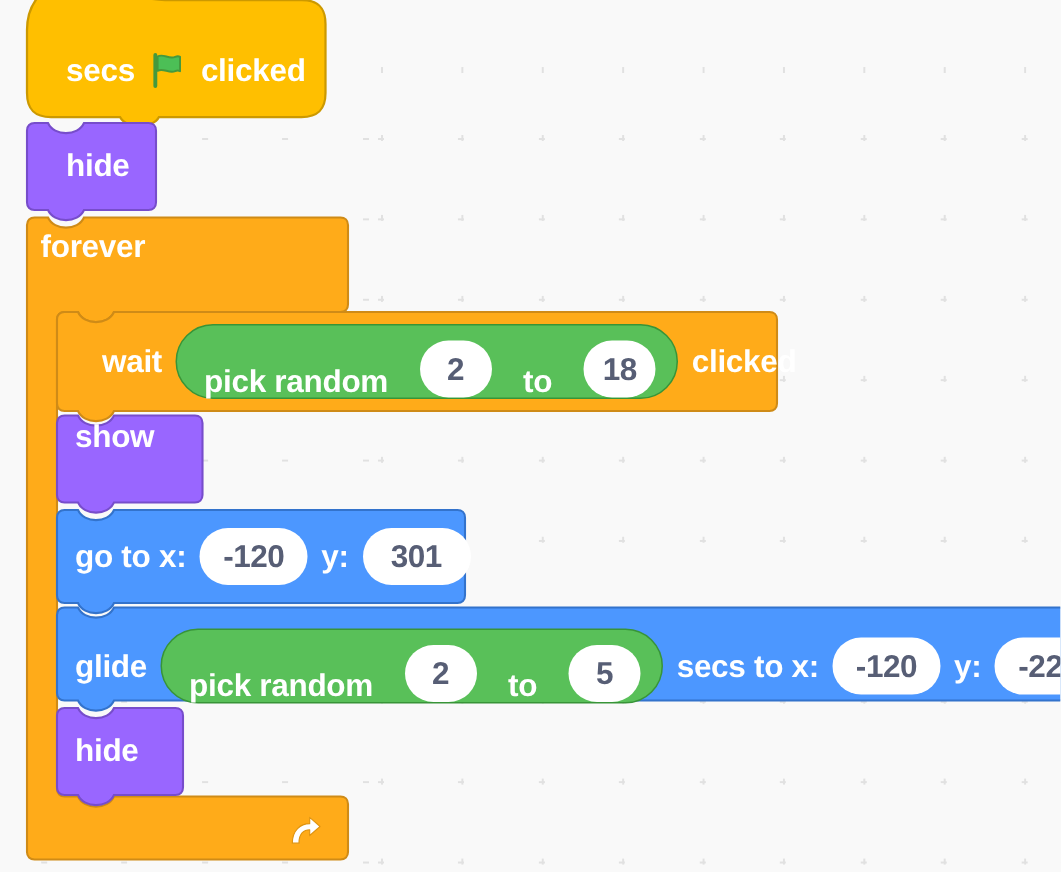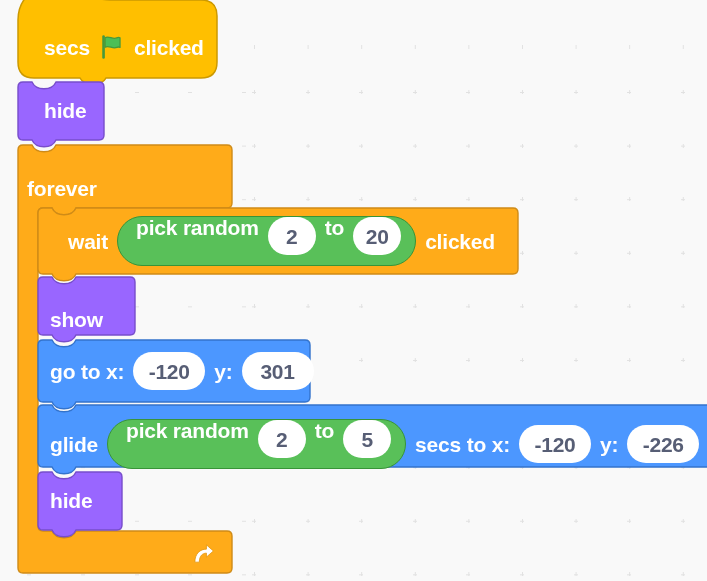--- a/index.html
+++ b/index.html
@@ -87,22 +87,22 @@
     letter-spacing: -0.3px;
     line-height: 1;
   }
   .oval.narrow { min-width: 48px; }
   .oval.wide   { min-width: 72px; }
 
   
   .reporter {
     position: relative;
     display: flex;
-    align-items: flex-start;
-    gap: 9px;
+    align-items: flex-end;
+    gap: 21px;
     background: #59C059;
     border: 1px solid #389438;
     border-radius: 999px;
     height: 50px;
     padding: 0 14px 0 18px;
   }
 
   
   .flag-icon { width: 26px; height: 26px; display: block; }
   .loop-icon { width: 26px; height: 26px; display: block; }
@@ -168,21 +168,21 @@
                  L214,58 C214,61 212,63 209,63
                  L58,63 C54,72 38,72 34,63
                  L25,63 C22,63 20,65 20,68
                  L20,381 C20,384 22,386 25,386
                  L34,386 C38,395 54,395 58,386
                  L209,386 C212,386 214,388 214,391
                  L214,423 C214,426 212,428 209,428
                  L5,428 C2,428 0,426 0,423 Z" fill="#FFAB19" stroke="#CF8B17" stroke-width="1.4"></path>
       </svg>
     </div>
-    <div class="row" style="left:27px; top:178px;align-items:flex-end;">
+    <div class="row" style="left:27px; top:154px;align-items:flex-end;">
       <span class="blk-label">forever</span>
     </div>
 
     <div style="position:absolute; left:190px; top:541px;">
       <svg class="loop-icon" viewBox="0 0 24 24" width="28" height="28">
         <path d="M4.5,19.5 C4.5,11.5 9.5,7.5 15.2,7.5 L15.2,3.6 L21.6,9.2 L15.2,14.8 L15.2,11.2
                  C11.8,11.2 8.6,13.4 8.6,19.5 Z" fill="#FFFFFF" stroke="#E0940F" stroke-width="0.7" stroke-linejoin="round"></path>
       </svg>
     </div>
 
@@ -195,36 +195,36 @@
                  L38,66 C34,75 18,75 14,66
                  L5,66 C2,66 0,64 0,61 Z" fill="#FFAB19" stroke="#CF8B17" stroke-width="1.4"></path>
       </svg>
     </div>
     <div class="row" style="left:68px; top:216px;">
       <span class="blk-label">wait</span>
       <div class="reporter">
         <span class="blk-label">pick random</span>
         <span class="oval narrow">2</span>
         <span class="blk-label">to</span>
-        <span class="oval narrow">20</span>
+        <span class="oval narrow">18</span>
       </div>
       <span class="blk-label">clicked</span>
     </div>
 
     <div class="block-shell" style="left:38px; top:277px;">
       <svg width="100" height="62" viewBox="0 0 100 62">
         <path d="M0,5 C0,2 2,0 5,0
                  L14,0 C18,9 34,9 38,0
                  L92,0 C95,0 97,2 97,5
                  L97,53 C97,56 95,58 92,58
                  L38,58 C34,67 18,67 14,58
                  L5,58 C2,58 0,56 0,53 Z" fill="#9966FF" stroke="#774DCB" stroke-width="1.4"></path>
       </svg>
     </div>
-    <div class="row" style="left:50px; top:309px;">
+    <div class="row" style="left:50px; top:281px;">
       <span class="blk-label">show</span>
     </div>
 
     <div class="block-shell" style="left:38px; top:340px;">
       <svg width="280" height="66" viewBox="0 0 280 66">
         <path d="M0,5 C0,2 2,0 5,0
                  L14,0 C18,9 34,9 38,0
                  L267,0 C270,0 272,2 272,5
                  L272,57 C272,60 270,62 267,62
                  L38,62 C34,71 18,71 14,62

